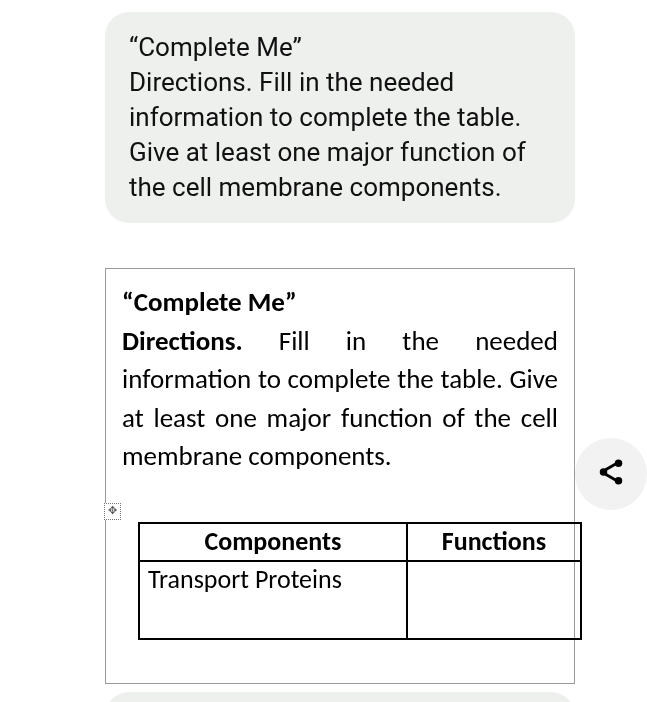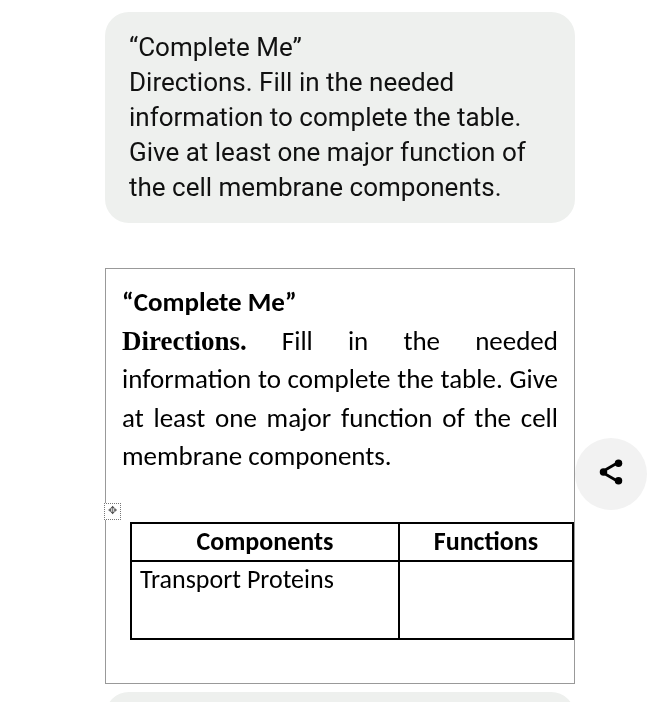--- a/index.html
+++ b/index.html
@@ -40,38 +40,37 @@
   .card-text{
     font-size:27px;
     line-height:1.43;
     text-align:justify;
   }
   .card-title{
     font-weight:700;
   }
   .card-dir{
     font-weight:700;
-    font-family:Liberation Serif, serif;
   }
   .move-handle{
     position:absolute;
     left:-2px;
     top:234px;
     width:15px;
     height:15px;
     border:1px dotted #777;
     font-size:11px;
     line-height:13px;
     text-align:center;
     color:#555;
     background:#fff;
   }
   table.wtable{
     position:absolute;
-    left:24px;
+    left:32px;
     top:253px;
     border-collapse:collapse;
     font-size:26px;
     font-family:Calibri,"Segoe UI",Arial,sans-serif;
     width:444px;
   }
   table.wtable th, table.wtable td{
     border:2px solid #000;
     padding:1px 8px;
     text-align:left;

